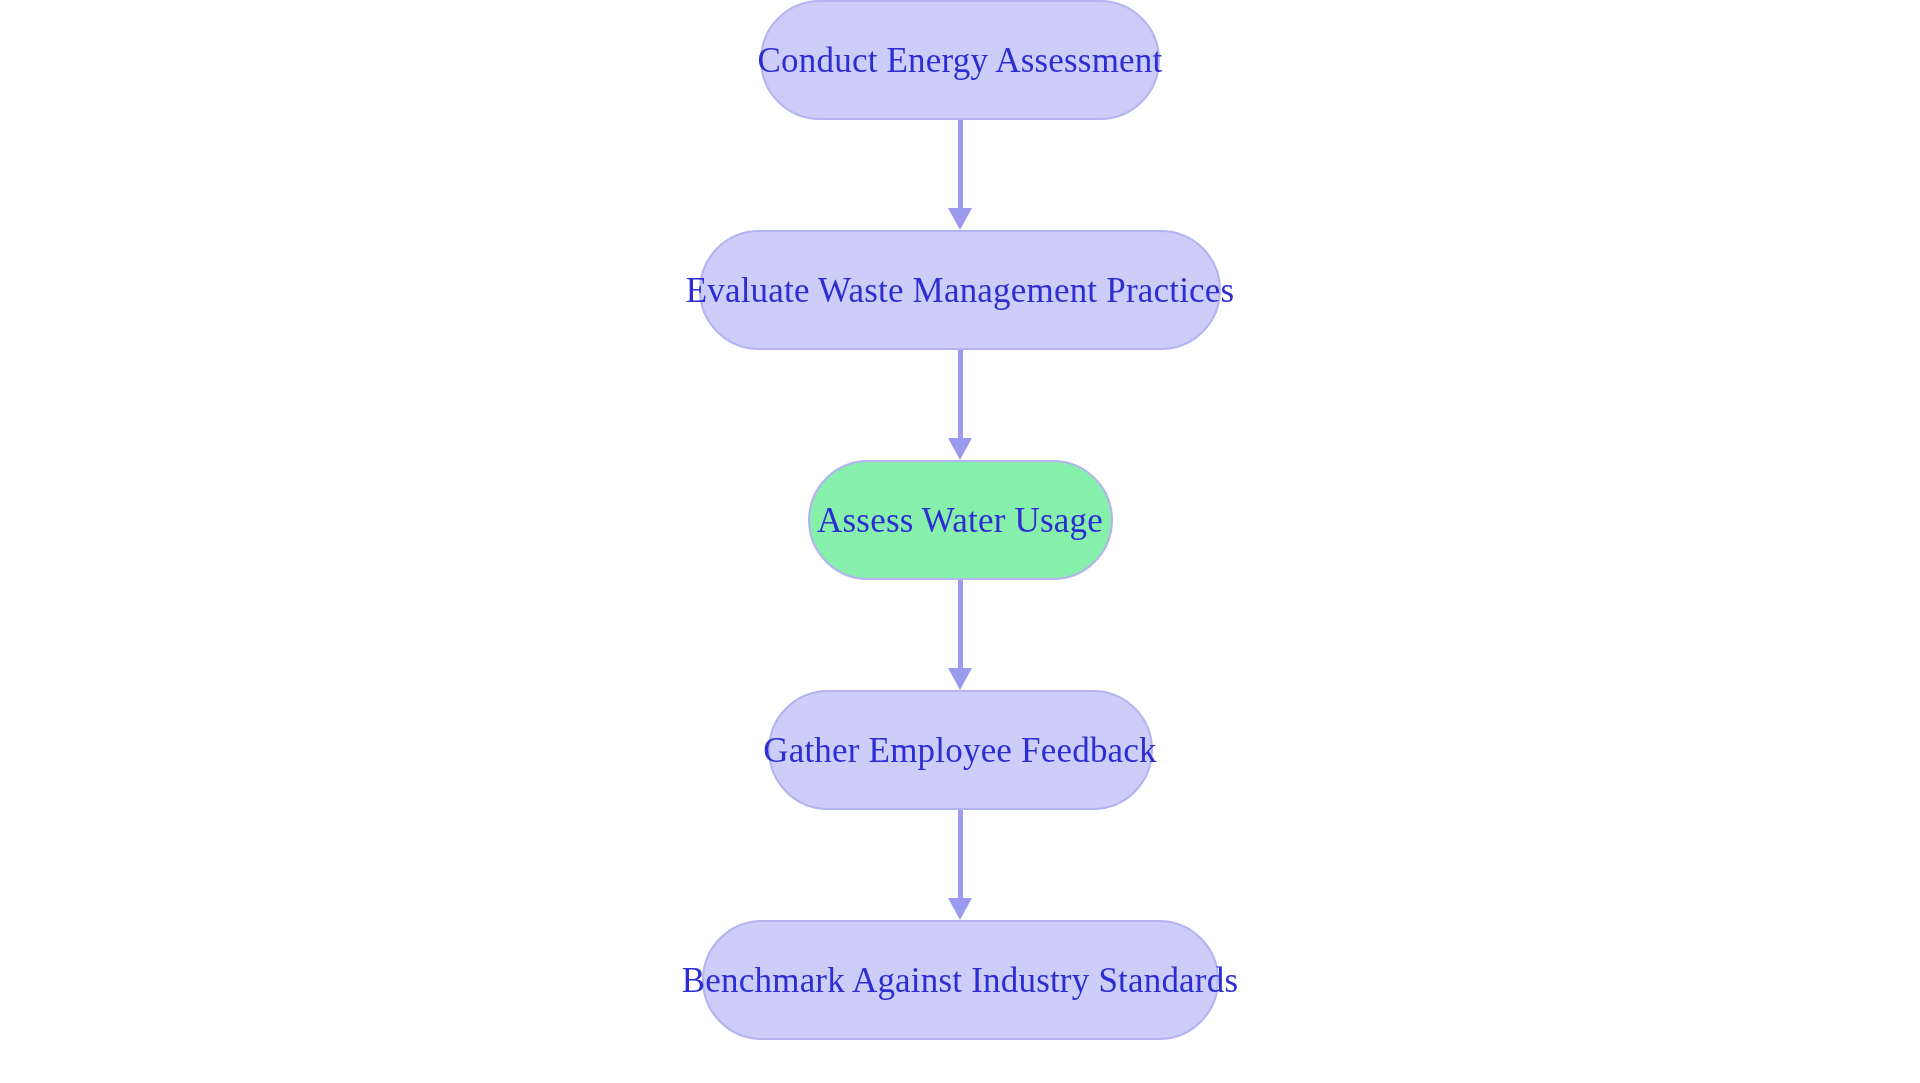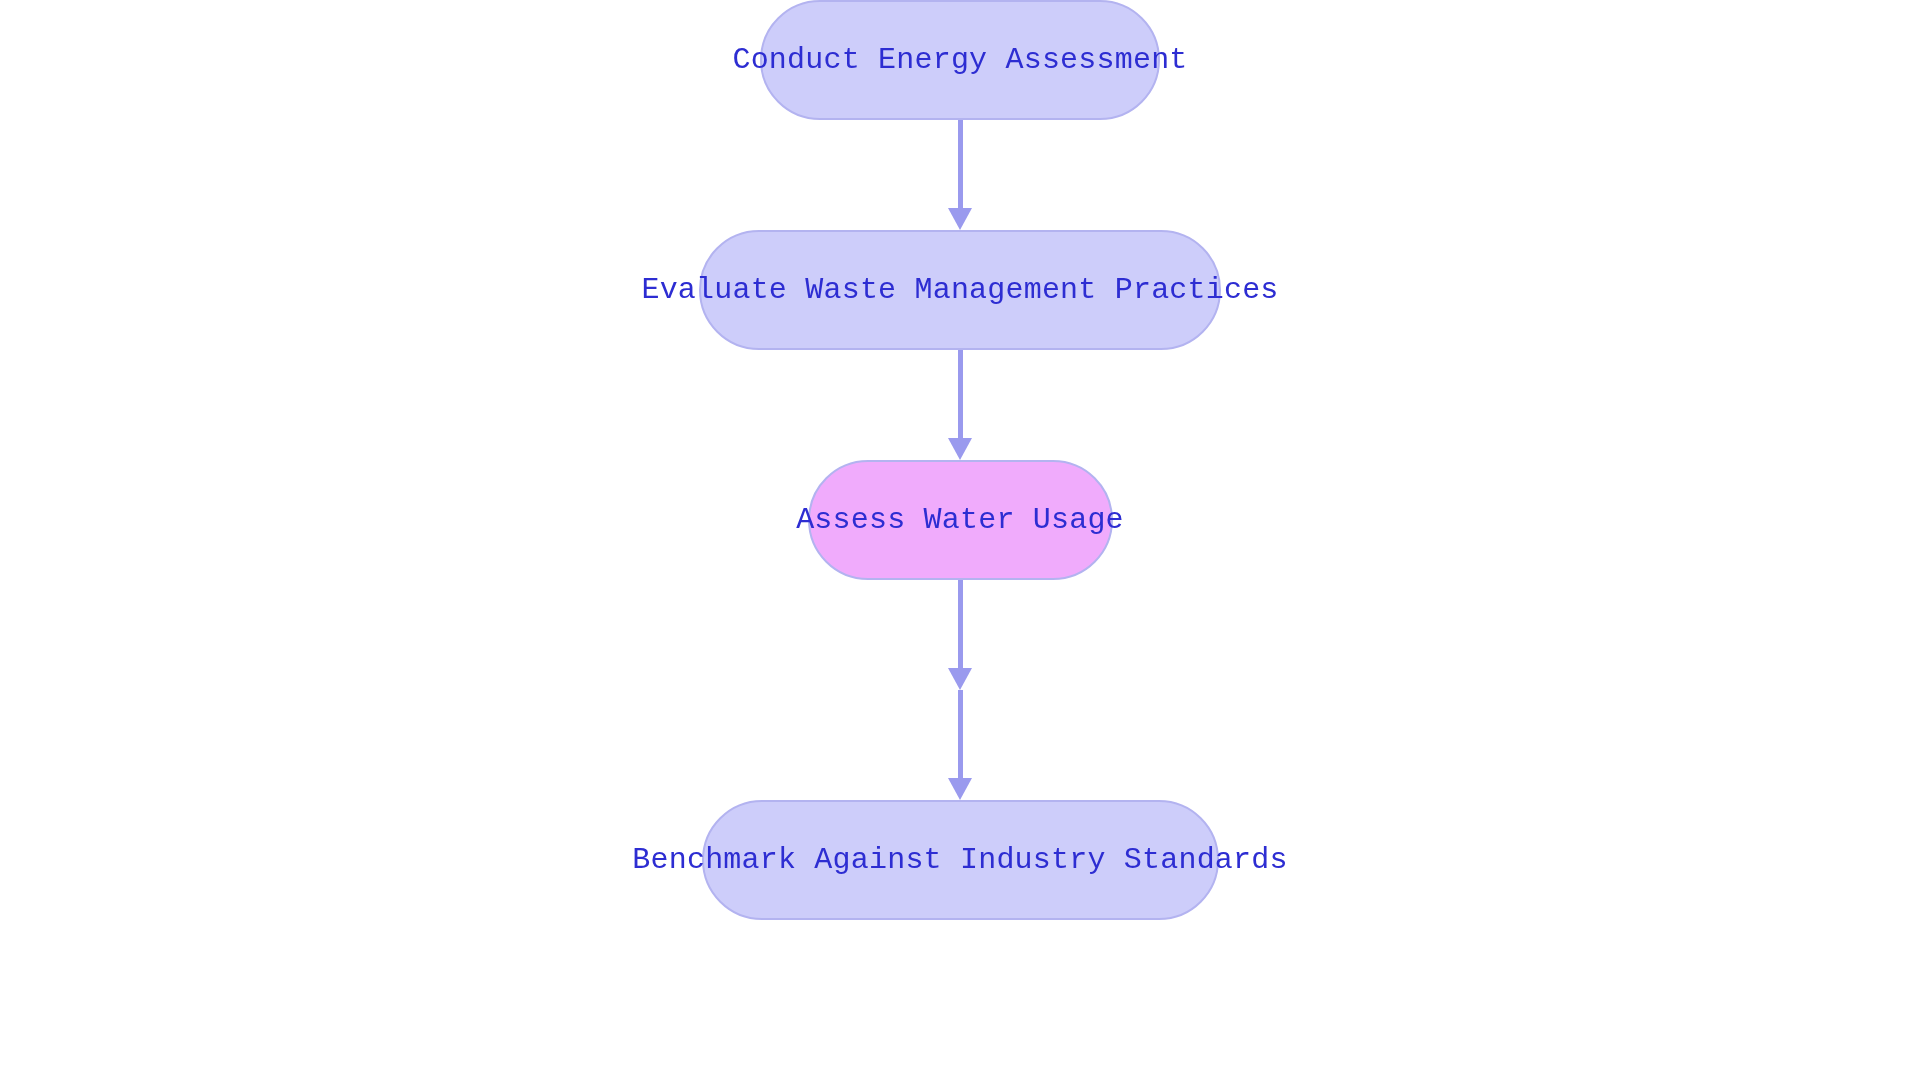--- a/index.html
+++ b/index.html
@@ -41,22 +41,22 @@
     border-radius: 60px;
     background: #cdcdfa;
     border: 2px solid #b3b3f0;
     display: flex;
     align-items: center;
     justify-content: center;
     flex: 0 0 auto;
   }
 
   .node-label {
-    font-family: Liberation Mono, monospace;
-    font-size: 30px;
+    font-family: Liberation Serif, serif;
+    font-size: 35px;
     line-height: 1;
     letter-spacing: 0.2px;
     color: #2d2dd2;
     white-space: nowrap;
     padding: 0 36px;
   }
 
   
   .flow-connector {
     position: relative;
@@ -107,29 +107,32 @@
 
     <div class="flow-node node-w2" style="background: rgb(205, 205, 250); border-color: rgb(179, 179, 240);">
       <span class="node-label" style="color: rgb(45, 45, 210); text-align: right;">Evaluate Waste Management Practices</span>
     </div>
 
     <div class="flow-connector">
       <div class="connector-line" style="background: rgb(154, 154, 238);"></div>
       <div class="connector-arrowhead" style="border-top-color: rgb(154, 154, 238);"></div>
     </div>
 
-    <div class="flow-node node-w3" style="background: #f0abfc; border-color: rgb(179, 179, 240);">
+    <div class="flow-node node-w3" style="background: #86efac; border-color: rgb(179, 179, 240);">
       <span class="node-label" style="color: rgb(45, 45, 210);">Assess Water Usage</span>
     </div>
 
     <div class="flow-connector">
       <div class="connector-line" style="background: rgb(154, 154, 238);"></div>
       <div class="connector-arrowhead" style="border-top-color: rgb(154, 154, 238);"></div>
     </div>
 
+    <div class="flow-node node-w4" style="background: rgb(205, 205, 250); border-color: rgb(179, 179, 240);">
+      <span class="node-label" style="color: rgb(45, 45, 210);">Gather Employee Feedback</span>
+    </div>
 
     <div class="flow-connector">
       <div class="connector-line" style="background: rgb(154, 154, 238);"></div>
       <div class="connector-arrowhead" style="border-top-color: rgb(154, 154, 238);"></div>
     </div>
 
     <div class="flow-node node-w5" style="background: rgb(205, 205, 250); border-color: rgb(179, 179, 240);">
       <span class="node-label" style="color: rgb(45, 45, 210);">Benchmark Against Industry Standards</span>
     </div>
 

